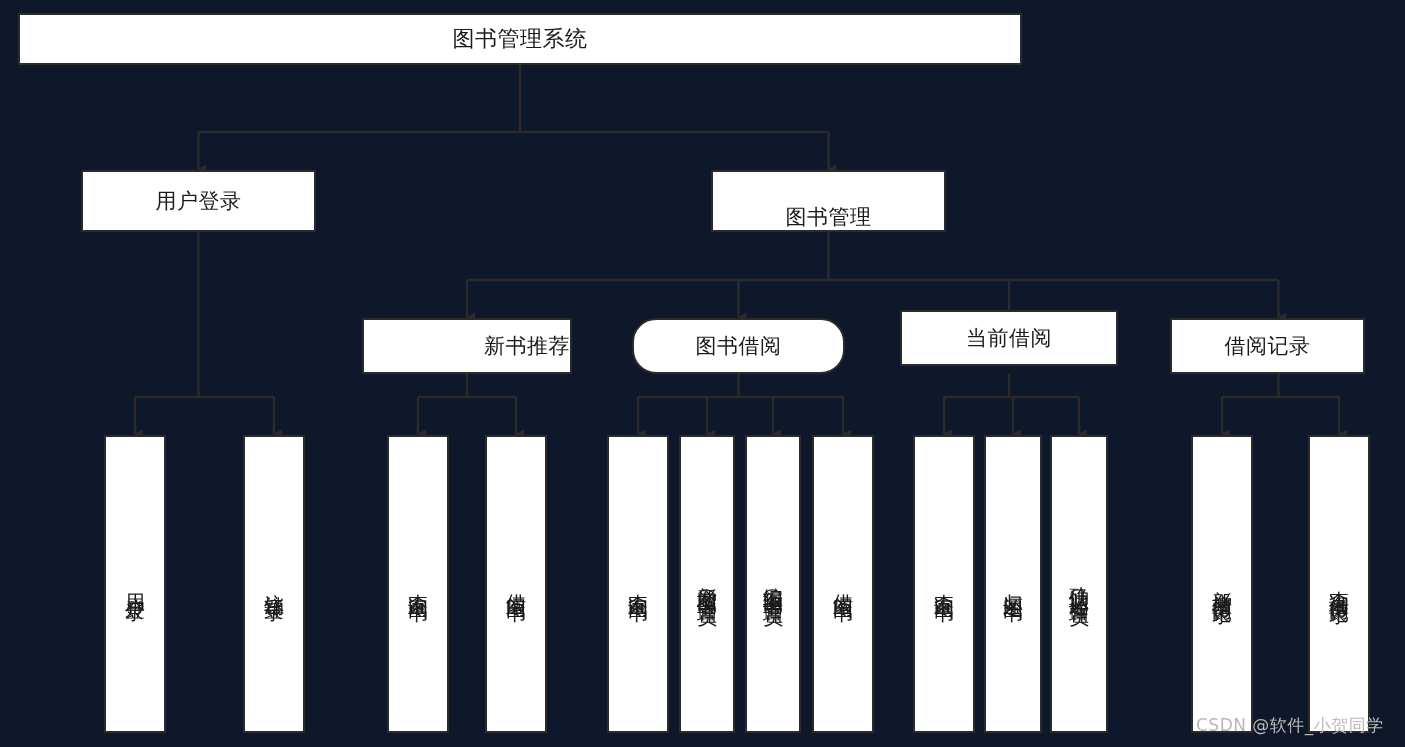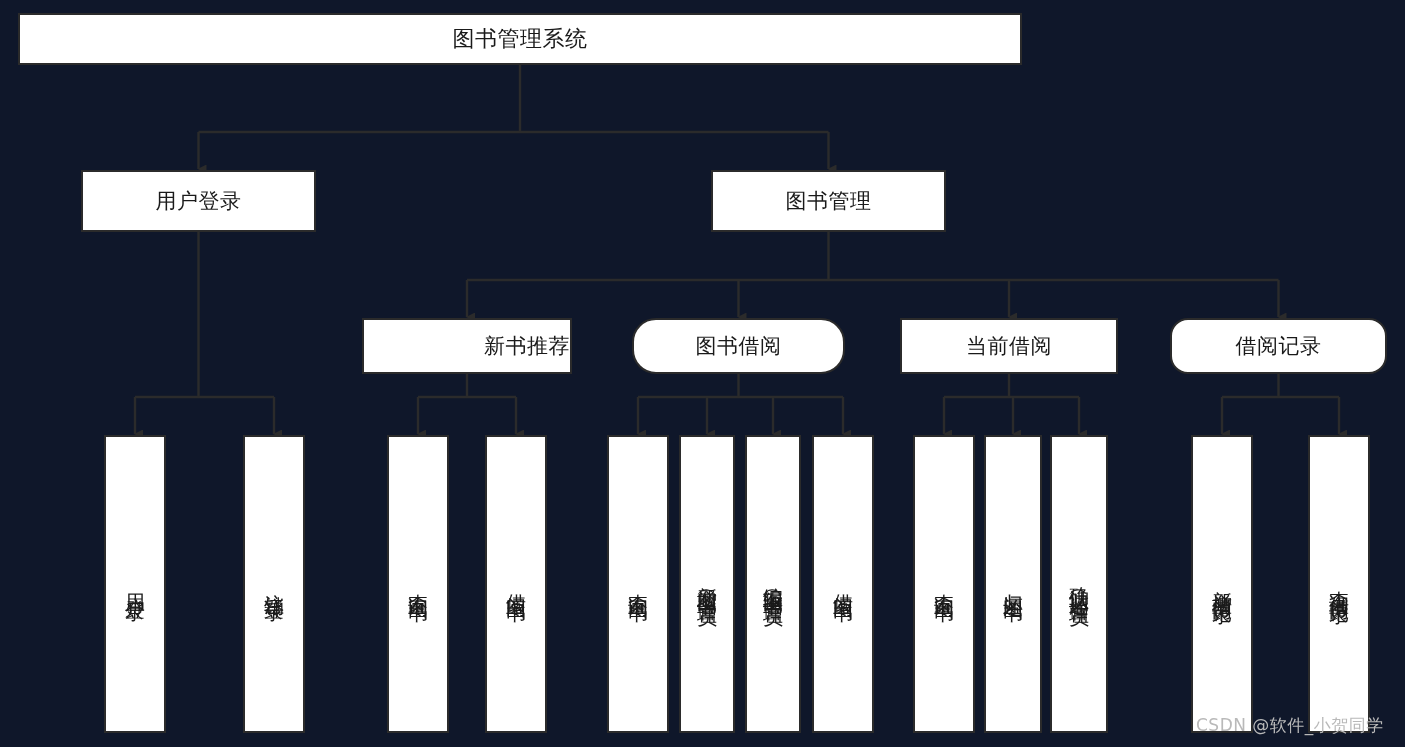--- a/index.html
+++ b/index.html
@@ -119,33 +119,33 @@
       </g>
   </svg>
 
   <div id="node-layer">
       <div class="node horiz root" style="left: 18px; top: 13px; width: 1004px; height: 52px;">
         <span class="node-label">图书管理系统</span>
       </div>
       <div class="node horiz" style="left: 81px; top: 170px; width: 235px; height: 62px;">
         <span class="node-label">用户登录</span>
       </div>
-      <div class="node horiz" style="left: 711px; top: 170px; width: 235px; height: 62px;">
+      <div class="node horiz" style="left: 711px; top: 170px; width: 235px; height: 62px; align-items: flex-end;">
         <span class="node-label">图书管理</span>
       </div>
       <div class="node horiz" style="left: 362px; top: 318px; width: 210px; height: 56px; justify-content: flex-end;">
         <span class="node-label">新书推荐</span>
       </div>
       <div class="node horiz" style="left: 632px; top: 318px; width: 213px; height: 56px; border-radius: 24px;">
         <span class="node-label">图书借阅</span>
       </div>
-      <div class="node horiz" style="left: 900px; top: 318px; width: 218px; height: 56px;">
+      <div class="node horiz" style="left: 900px; top: 310px; width: 218px; height: 56px;">
         <span class="node-label">当前借阅</span>
       </div>
-      <div class="node horiz" style="left: 1170px; top: 318px; width: 217px; height: 56px; border-radius: 18px;">
+      <div class="node horiz" style="left: 1170px; top: 318px; width: 195px; height: 56px;">
         <span class="node-label">借阅记录</span>
       </div>
       <div class="node vert" style="left: 104px; top: 435px; width: 62px; height: 298px;">
         <span class="node-label">用户登录</span>
       </div>
       <div class="node vert" style="left: 243px; top: 435px; width: 62px; height: 298px;">
         <span class="node-label">注销登录</span>
       </div>
       <div class="node vert" style="left: 387px; top: 435px; width: 62px; height: 298px;">
         <span class="node-label">查询图书</span>

